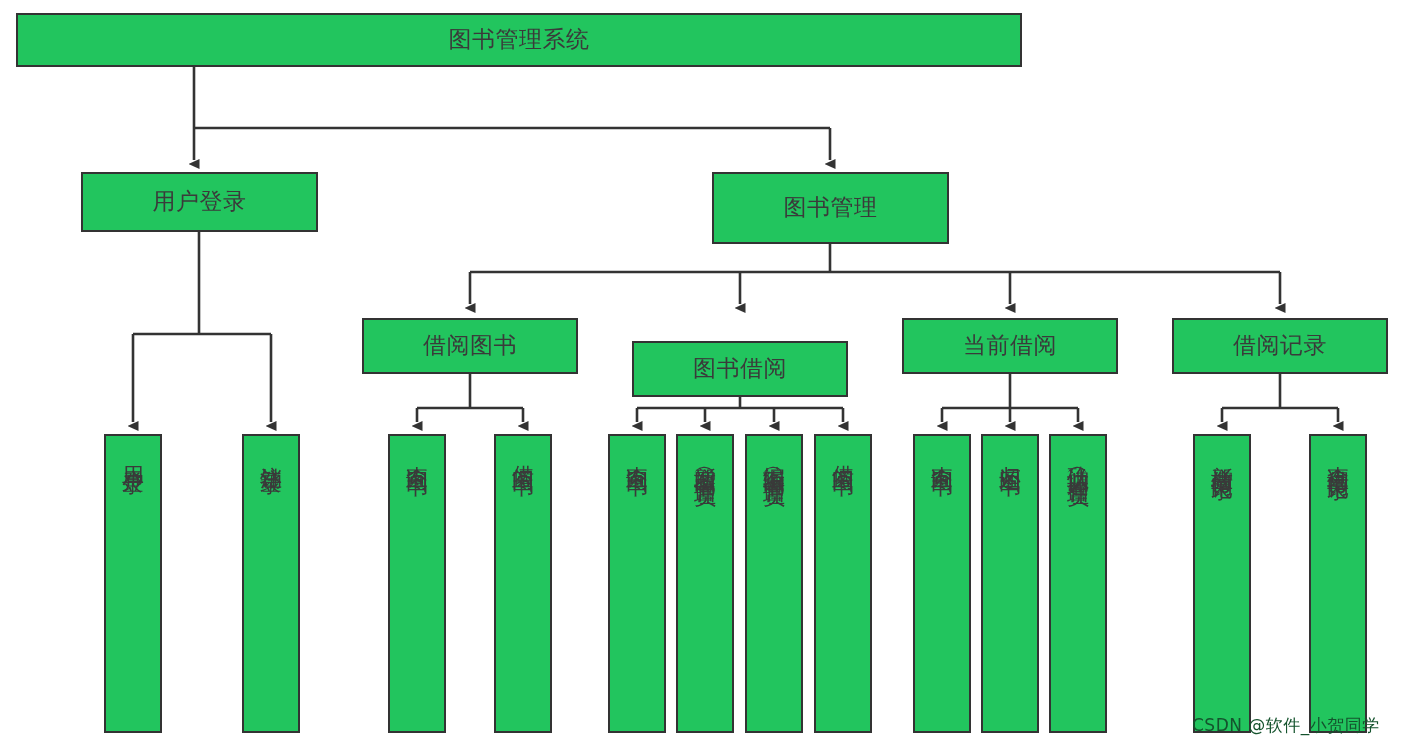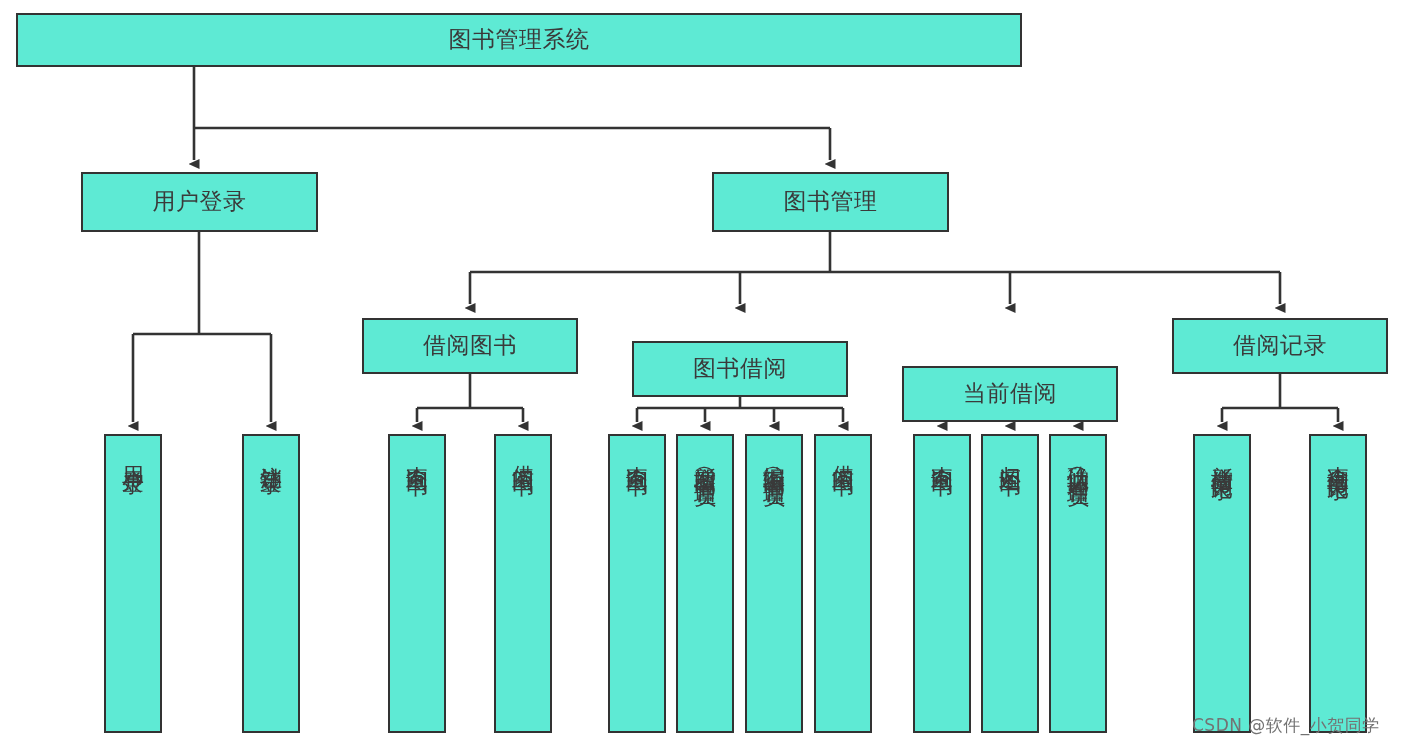--- a/index.html
+++ b/index.html
@@ -21,21 +21,21 @@
     position: absolute;
     left: 0;
     top: 0;
     width: 1405px;
     height: 747px;
     pointer-events: none;
   }
   .node {
     position: absolute;
     box-sizing: border-box;
-    background: #5eead4;
+    background: #22c55e;
     border: 2px solid #333333;
     display: flex;
     align-items: center;
     justify-content: center;
     color: #3a3a3a;
   }
   .node .label {
     color: #3a3a3a;
     line-height: 1.18;
     text-align: center;
@@ -56,21 +56,21 @@
   }
   .node.v .label {
     writing-mode: vertical-rl;
     text-orientation: upright;
     font-size: 22px;
     letter-spacing: 3px;
     line-height: 1;
   }
   .watermark {
     position: absolute;
-    color: #737373;
+    color: #14532d;
     font-size: 17px;
     letter-spacing: 0.5px;
     white-space: nowrap;
   }
 </style>
 </head>
 <body>
 
 <div id="canvas">
 
@@ -124,31 +124,31 @@
     </g>
   </svg>
 
   <div class="node root h" style="left:16px; top:13px; width:1006px; height:54px;">
     <span class="label">图书管理系统</span>
   </div>
 
   <div class="node h" style="left:81px; top:172px; width:237px; height:60px;">
     <span class="label">用户登录</span>
   </div>
-  <div class="node h" style="left:712px; top:172px; width:237px; height:60px;">
+  <div class="node h" style="left:712px; top:172px; width:237px; height:72px;">
     <span class="label">图书管理</span>
   </div>
 
   <div class="node h" style="left:362px; top:318px; width:216px; height:56px;">
     <span class="label">借阅图书</span>
   </div>
   <div class="node h" style="left:632px; top:318px; width:216px; height:56px;margin-top:23px;">
     <span class="label">图书借阅</span>
   </div>
-  <div class="node h" style="left:902px; top:318px; width:216px; height:56px;margin-top:48px;">
+  <div class="node h" style="left:902px; top:318px; width:216px; height:56px;">
     <span class="label">当前借阅</span>
   </div>
   <div class="node h" style="left:1172px; top:318px; width:216px; height:56px;">
     <span class="label">借阅记录</span>
   </div>
 
   <div class="node v" style="left:104px; top:434px; width:58px; height:299px;">
     <span class="label">用户登录</span>
   </div>
   <div class="node v" style="left:242px; top:434px; width:58px; height:299px;">

